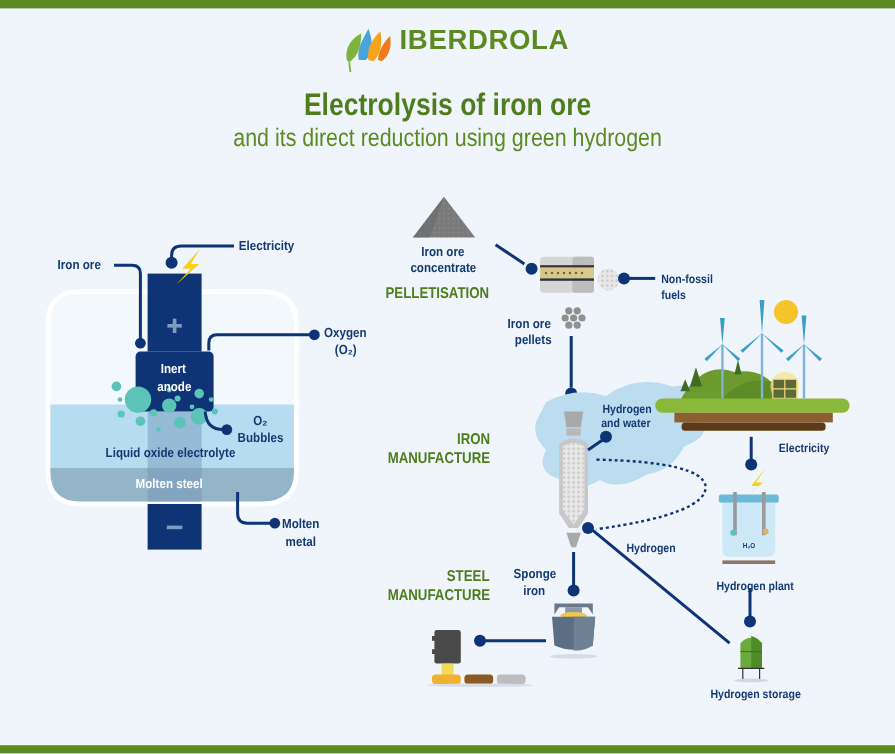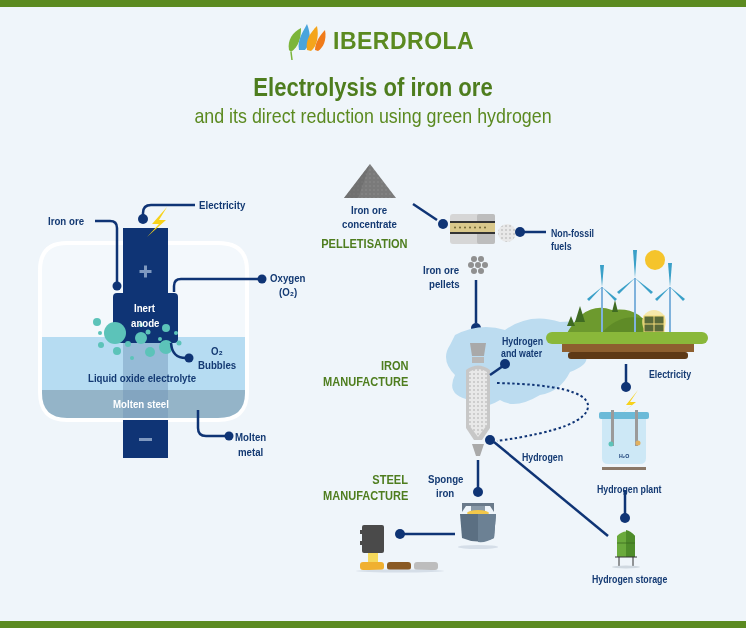--- a/index.html
+++ b/index.html
@@ -1,20 +1,20 @@
 <!DOCTYPE html>
 <html><head>
 <meta charset="utf-8">
 <style>
   html, body { margin:0; padding:0; }
   body { width:746px; height:628px; background:#eff5fa; position:relative; overflow:hidden;
          font-family:"Liberation Sans", sans-serif; }
   .bar-top { position:absolute; left:0; top:0; width:746px; height:7px; background:#5b8a20; }
   .bar-bot { position:absolute; left:0; top:621px; width:746px; height:7px; background:#5b8a20; }
-  .logo { position:absolute; left:285px; top:20px; height:42px; display:flex; align-items:center; }
+  .logo { position:absolute; left:285px; top:20px; height:42px; display:flex; align-items:flex-start; }
   .logo-text { font-weight:bold; font-size:23px; color:#5b8a20; letter-spacing:0.5px; margin-left:4px; }
   .title { position:absolute; left:0; width:746px; text-align:center; top:72px; font-size:26px; color:#4e7d1e; font-weight:bold; transform:scaleX(0.85); }
   .subtitle { position:absolute; left:0; width:746px; text-align:center; top:104px; font-size:21px; color:#5b8a20; transform:scaleX(0.85); }
   svg.main { position:absolute; left:0; top:0; }
   .lbl { position:absolute; font-weight:bold; font-size:11px; color:#143a73; line-height:13px; transform:scaleX(0.88); transform-origin:left top; white-space:nowrap; }
   .lbl.w { color:#ffffff; }
   .sec { position:absolute; font-weight:bold; font-size:13px; color:#4e7d1e; line-height:15px; text-align:right; transform:scaleX(0.85); transform-origin:right top; white-space:nowrap; }
 </style>
 </head>
 <body>

